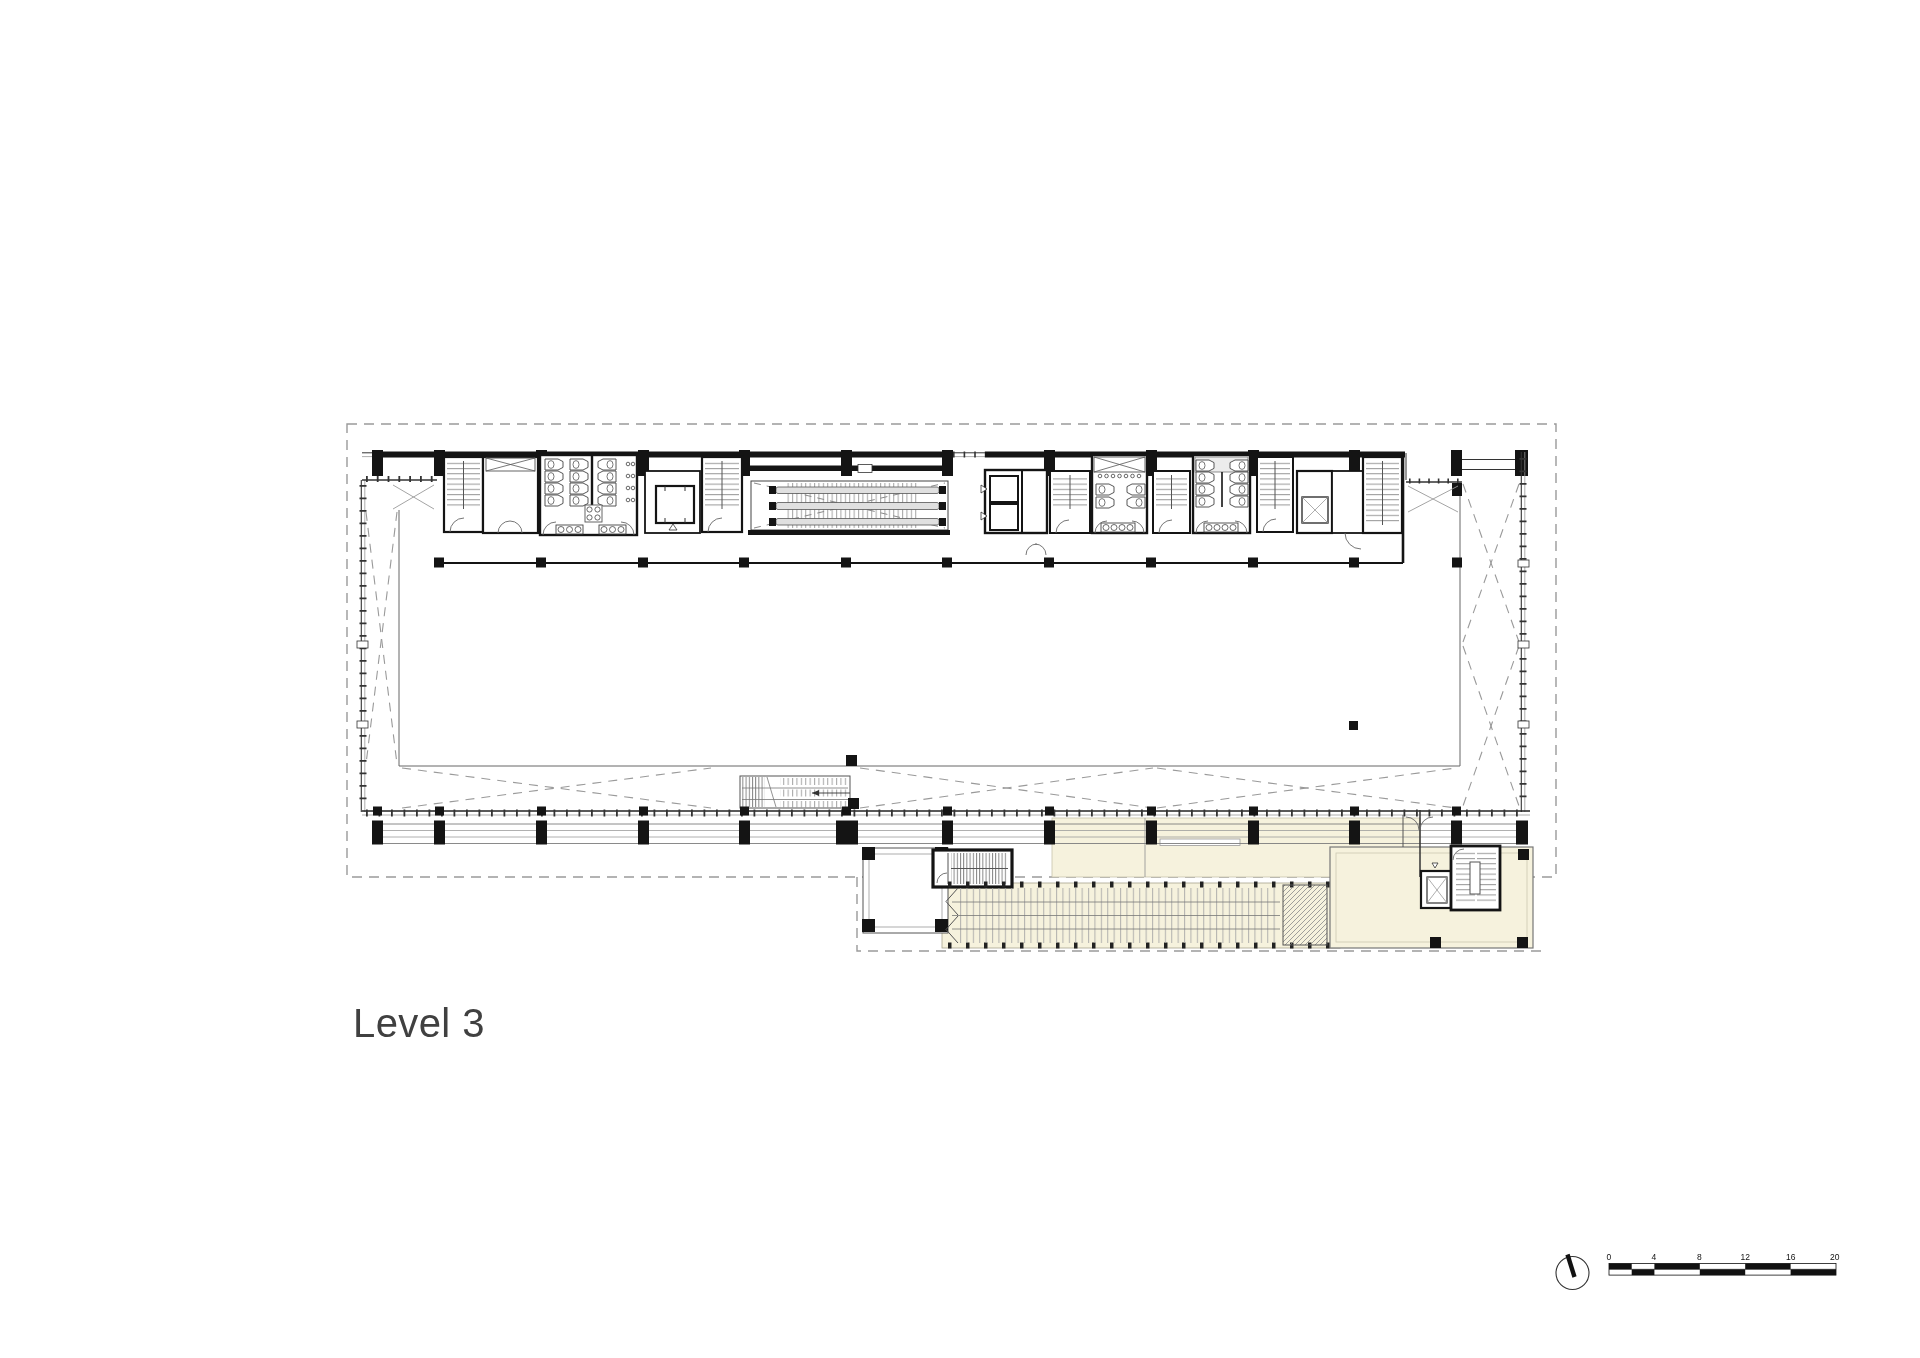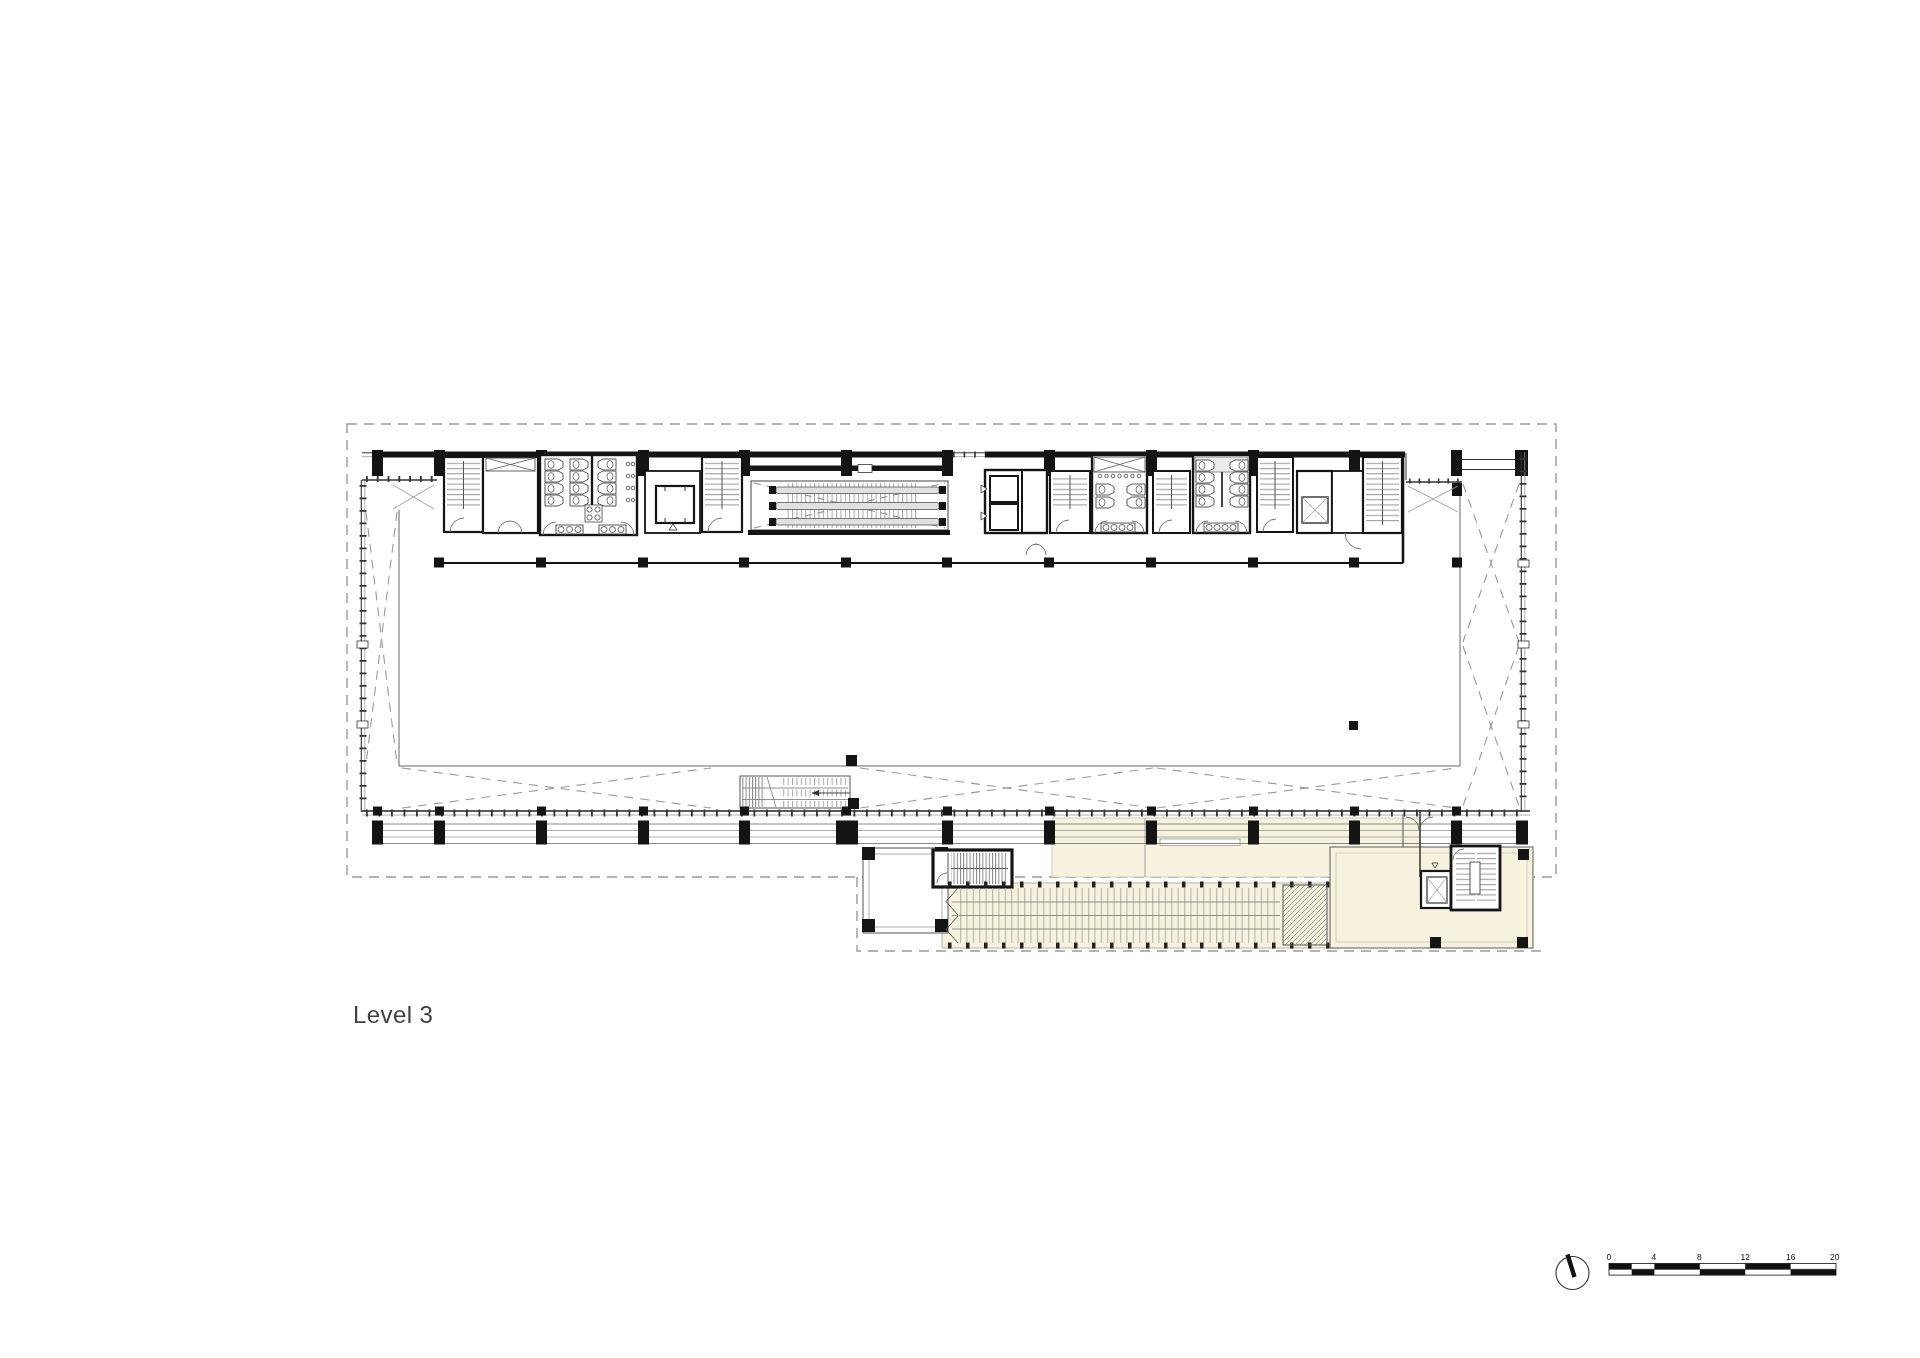--- a/index.html
+++ b/index.html
@@ -1,19 +1,19 @@
 <!DOCTYPE html>
 <html><head>
 <meta charset="utf-8">
 <style>
   html,body{margin:0;padding:0;background:#ffffff;}
   .canvas{position:relative;width:1920px;height:1358px;background:#ffffff;overflow:hidden;
           font-family:"Liberation Sans",sans-serif;}
   .plan-svg{position:absolute;left:0;top:0;}
-  .floor-label{position:absolute;left:353px;top:1001px;font-size:24px;font-weight:400;
+  .floor-label{position:absolute;left:353px;top:1001px;font-size:40px;font-weight:400;
                letter-spacing:0.4px;color:#404040;}
   .scale-num{font-size:8.5px;fill:#111;font-family:"Liberation Sans",sans-serif;}
 </style>
 </head>
 <body>
 
 <div class="canvas">
 
 <svg class="plan-svg" width="1920" height="1358" viewBox="0 0 1920 1358">
 <defs>

